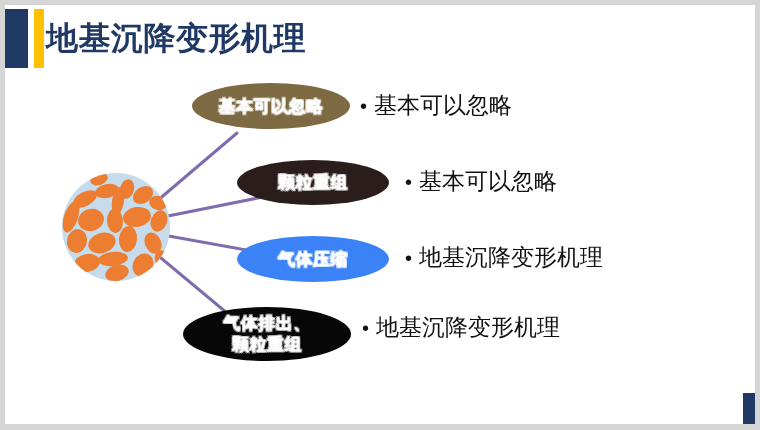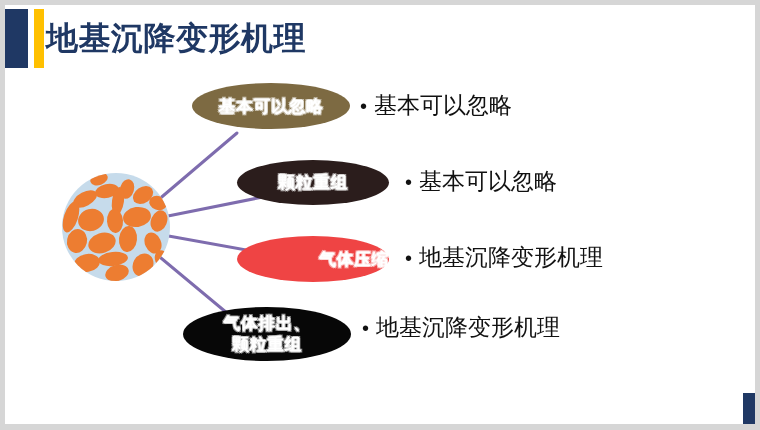--- a/index.html
+++ b/index.html
@@ -90,22 +90,21 @@
     background: #7d6a42;
   }
   #node-2 {
     left: 232px; top: 155px;
     width: 152px; height: 45px;
     background: #2b1d1c;
   }
   #node-3 {
     left: 232px; top: 231px;
     width: 152px; height: 46px;
-    background: #ef4444;
-    justify-content: flex-end;
+    background: #3b82f6;
   }
   #node-4 {
     left: 178px; top: 302px;
     width: 168px; height: 54px;
     background: #070707;
     justify-content: center;
   }
   .node-label { display: block; }
 
   

